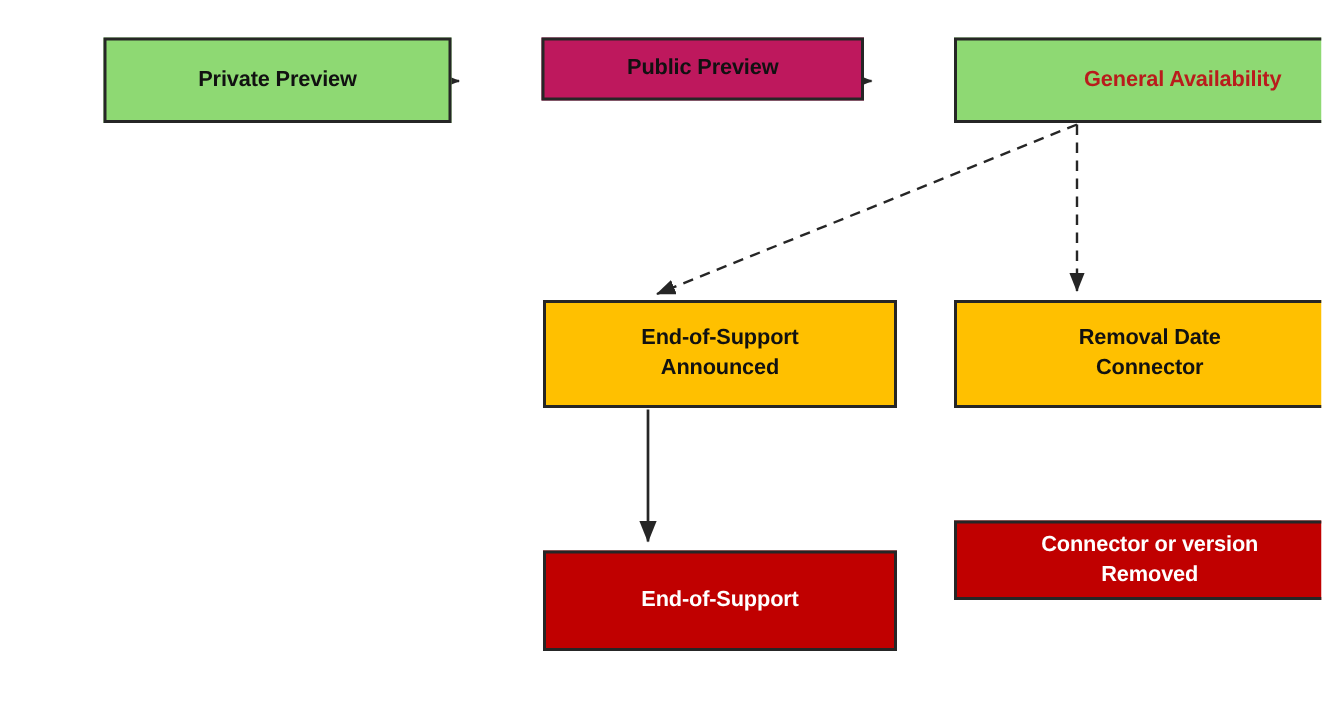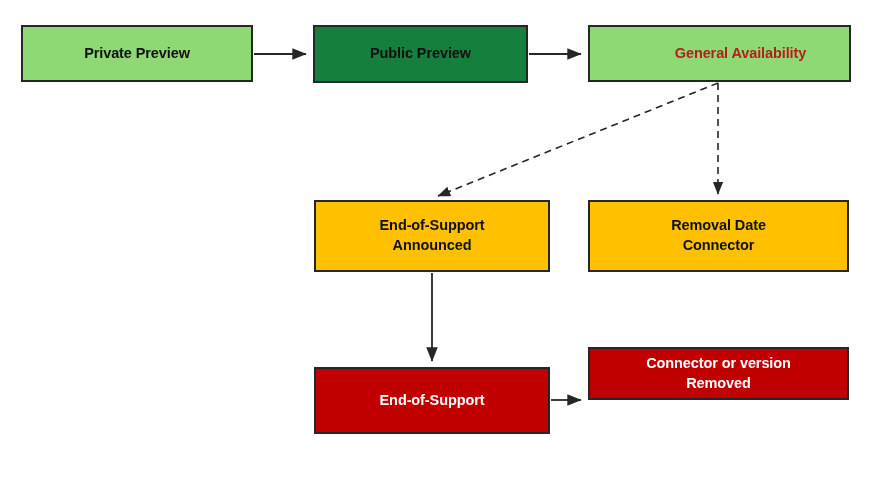--- a/index.html
+++ b/index.html
@@ -24,20 +24,21 @@
     border: 2px solid #262626;
     display: flex;
     align-items: center;
     justify-content: center;
     text-align: center;
     font-weight: bold;
     font-size: 14.5px;
     line-height: 1.35;
     letter-spacing: -0.1px;
     padding: 2px 6px;
+    margin-left: 48px;
   }
   .node .label {
     display: block;
     width: 100%;
     white-space: pre-line;
   }
   .node.green {
     background: #8dd островa;
   }
   .node.green {
@@ -79,21 +80,21 @@
         <path d="M 718 83 L 718 194" fill="none" stroke="#262626" stroke-width="1.6" stroke-dasharray="7 5" marker-end="url(#arrowhead)"></path>
         <path d="M 432 273 L 432 361" fill="none" stroke="#262626" stroke-width="1.8" marker-end="url(#arrowhead)"></path>
         <path d="M 551 400 L 581 400" fill="none" stroke="#262626" stroke-width="1.8" marker-end="url(#arrowhead)"></path>
       </g>
   </svg>
 
   <div class="node green" style="left: 21px; top: 25px; width: 232px; height: 57px; background: rgb(142, 217, 115); border-color: rgb(38, 38, 38); color: rgb(17, 17, 17);">
     <span class="label">Private Preview</span>
   </div>
 
-  <div class="node green" style="left: 313px; top: 25px; width: 215px; height: 58px; background: #15803d; border-color: rgb(38, 38, 38); color: rgb(17, 17, 17);">
+  <div class="node green" style="left: 313px; top: 25px; width: 215px; height: 42px; background: #be185d; border-color: rgb(38, 38, 38); color: rgb(17, 17, 17);">
     <span class="label">Public Preview</span>
   </div>
 
   <div class="node green" style="left: 588px; top: 25px; width: 263px; height: 57px; background: rgb(142, 217, 115); border-color: rgb(38, 38, 38); color: #b91c1c; padding-left: 48px;">
     <span class="label">General Availability</span>
   </div>
 
   <div class="node amber" style="left: 314px; top: 200px; width: 236px; height: 72px; background: rgb(255, 192, 0); border-color: rgb(38, 38, 38); color: rgb(17, 17, 17);">
     <span class="label">End-of-Support
 Announced</span>

